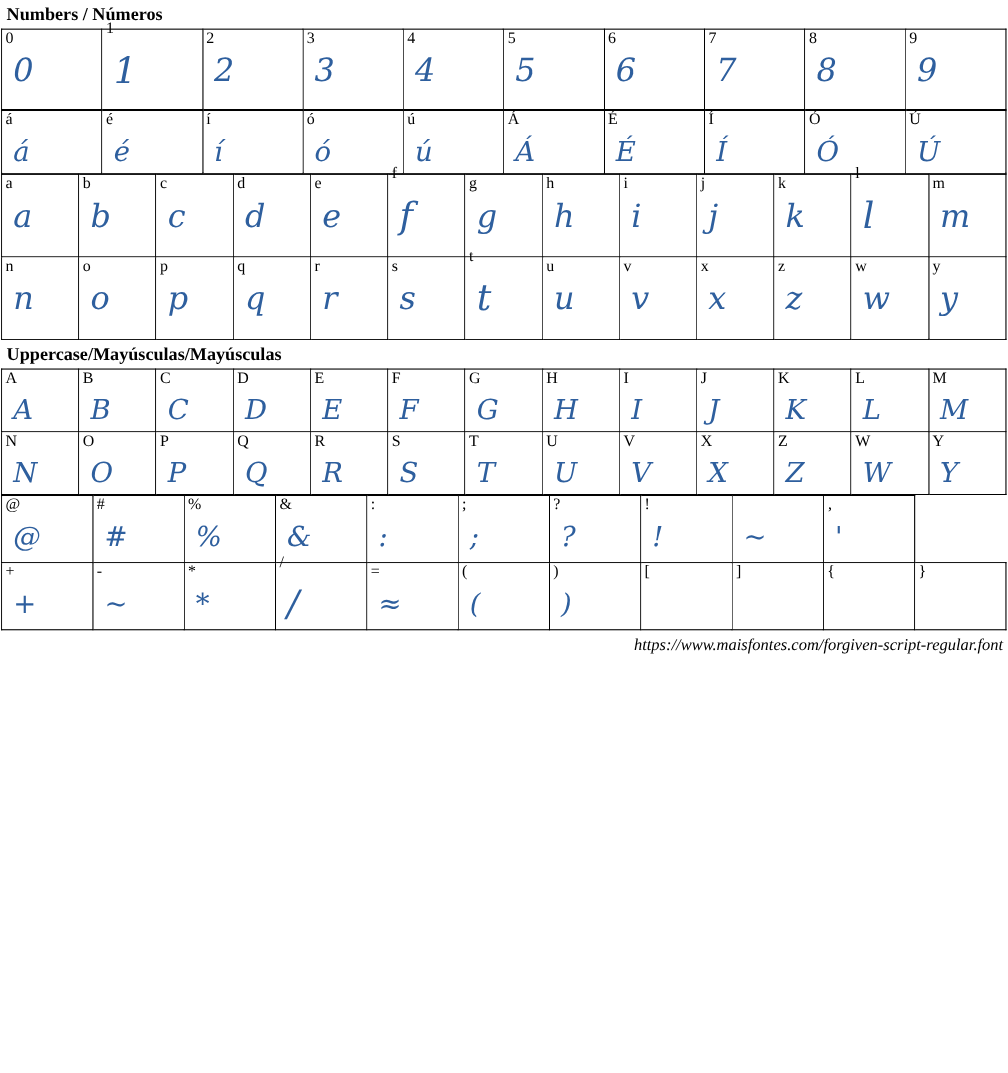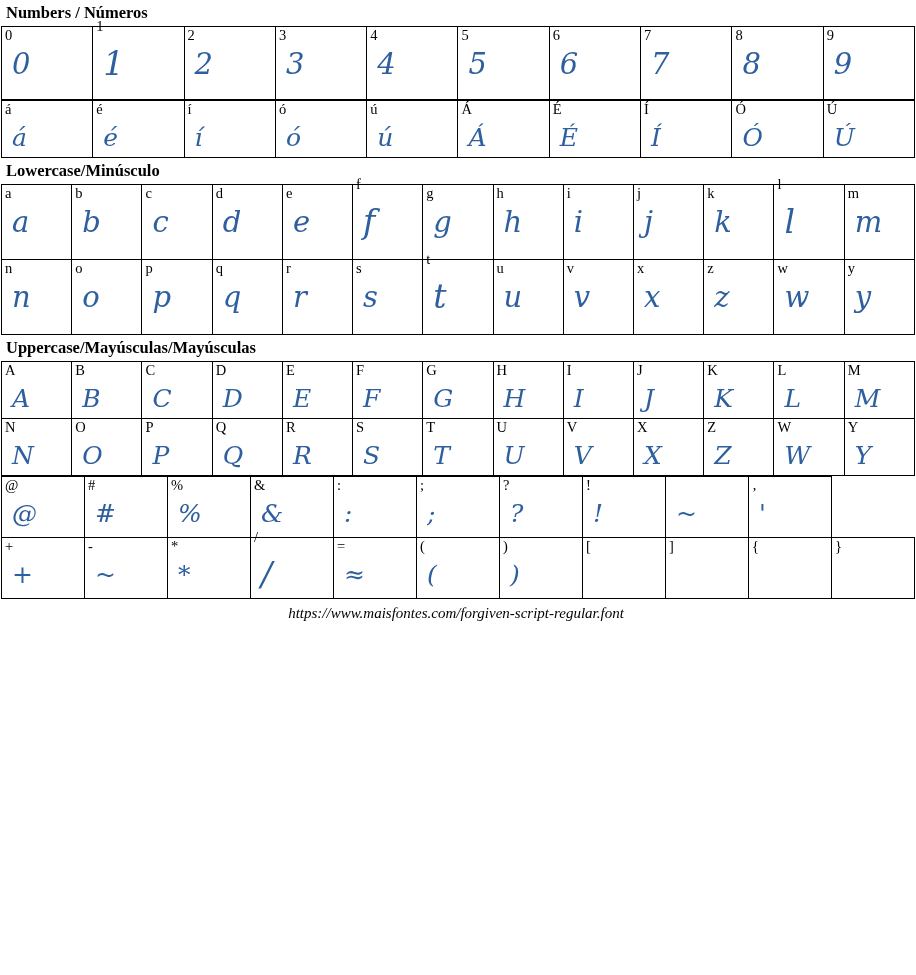--- a/index.html
+++ b/index.html
@@ -79,21 +79,21 @@
   tr.numbers td.cell { height: 72px; }
   tr.accent td.cell { height: 56px; }
   tr.lower td.cell { height: 74px; }
   tr.upper td.cell { height: 56px; }
   tr.others td.cell { height: 60px; }
 
   .footer {
     font-family: "Liberation Serif", serif;
     font-style: italic;
     font-size: 15px;
-    text-align: center;
+    text-align: right;
     padding: 6px 4px 0 0;
     color: #000000;
   }
 </style>
 </head>
 <body>
 
 <div class="page">
 
   <div class="section-title">Numbers / Números</div>
@@ -184,21 +184,20 @@
         <div class="glyph small">Ó</div>
       </td>
       <td class="cell">
         <div class="label">Ú</div>
         <div class="glyph small">Ú</div>
       </td>
     </tr>
   </tbody>
     </table>
 
-  <div class="section-title">Lowercase/Minúsculo</div>
   <table class="glyphs">
     <tbody>
         <tr class="lower">
       <td class="cell">
         <div class="label">a</div>
         <div class="glyph">a</div>
       </td>
       <td class="cell">
         <div class="label">b</div>
         <div class="glyph">b</div>

